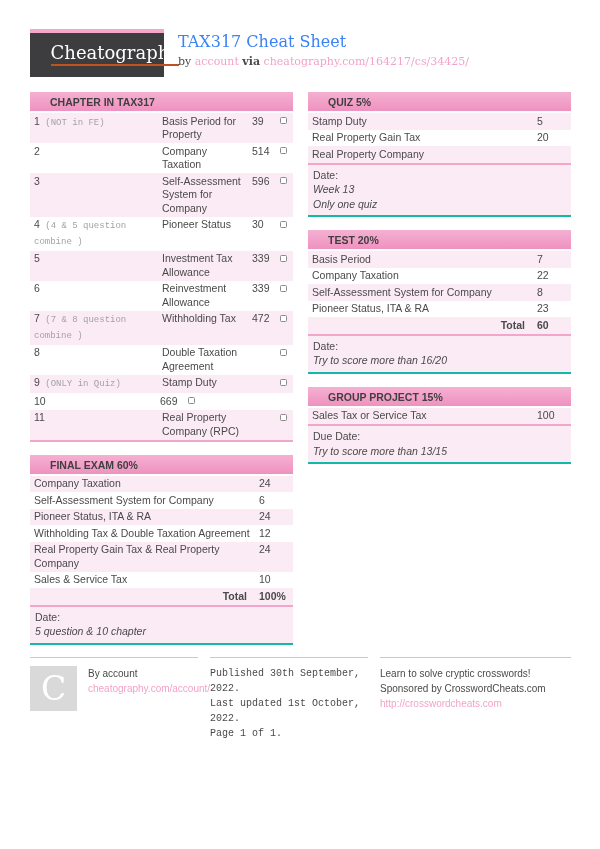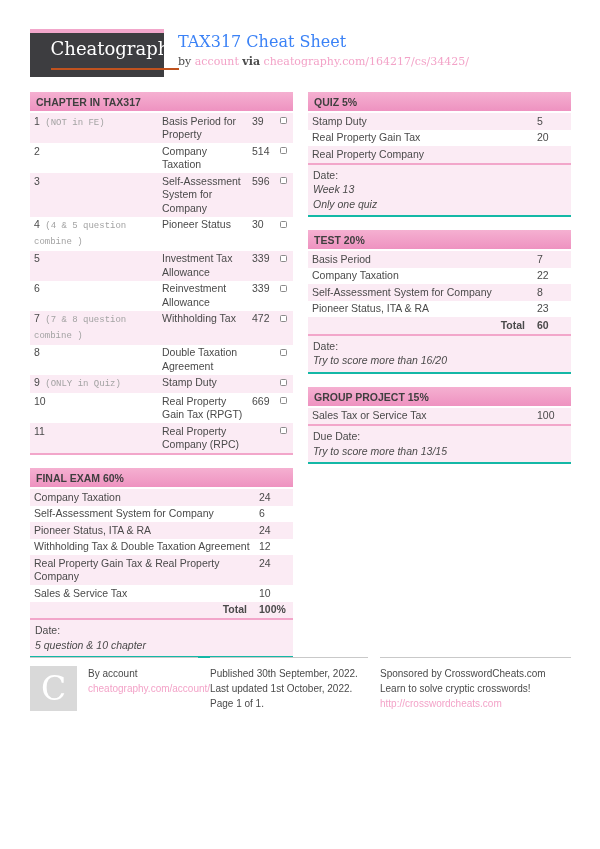--- a/index.html
+++ b/index.html
@@ -5,32 +5,32 @@
   * { margin:0; padding:0; box-sizing:border-box; }
   html,body { background:#ffffff; }
   body { width:600px; height:849px; font-family:"Liberation Sans", sans-serif; }
   .page { position:relative; width:600px; height:849px; background:#fff; overflow:hidden; }
 
   
   .top-header { position:absolute; top:29px; left:30px; display:flex; align-items:flex-start; }
   .logo-box { width:134px; height:48px; background:#3d3d40; border-top:4px solid #f2a7cb;
               display:flex; align-items:center; justify-content:center; }
   .logo-text { font-family:"DejaVu Serif", serif; color:#ffffff; font-size:18px; line-height:1.05;
-               border-bottom:2px solid #c0521e; padding-bottom:9px;margin-left:36px; }
+               border-bottom:2px solid #c0521e; padding-bottom:2px;margin-left:36px; }
   .header-meta { margin-left:14px; padding-top:3px; font-family:"DejaVu Serif", serif; }
   .sheet-title { color:#3b82f6; font-size:16px; }
   .byline { margin-top:4px; font-size:11px; color:#4a4a4a; }
   .byline .pink { color:#f3a3c8; text-decoration:none; cursor:pointer; }
   .byline .via { font-weight:bold; }
 
   
   .columns { position:absolute; top:92px; left:30px; width:541px; display:flex; gap:15px; }
   .col { width:263px; }
   .section { margin-bottom:13px; }
-  .sec-header { background:linear-gradient(180deg,#f5b0d1,#ee92c0); padding:4px 6px 3px;
+  .sec-header { background:linear-gradient(180deg,#f5b0d1,#ee92c0); padding:4px 20px 3px;
                 font-size:10.5px; font-weight:bold; color:#3f3f3f; margin-bottom:2px; }
   .row { display:flex; align-items:stretch; background:#fff; }
   .row.alt { background:#fbebf4; }
   .cell { padding:1.5px 4px; font-size:10.5px; line-height:13.5px; color:#4a4a4a; }
   .rows-end { border-bottom:2px solid #f2a6ca; }
 
   
   .c-num { width:128px; }
   .c-num .mono { font-family:"Liberation Mono", monospace; font-size:9px; color:#a3a3a3; }
   .c-topic { width:92px; }
@@ -48,21 +48,21 @@
   
   .note-block { background:#fbebf4; border-top:2px solid #f2a6ca; border-bottom:2px solid #14b8a6;
                 padding:3px 5px 4px; }
   .note-line { font-size:10.5px; line-height:14.5px; color:#4a4a4a; }
   .note-line.it { font-style:italic; }
 
   
   .footer { position:absolute; top:657px; left:30px; width:541px; display:flex; }
   .f-col { border-top:1px solid #c9c9c9; padding-top:8px; font-size:10px; line-height:15px; color:#4a4a4a; }
   .f-col1 { width:168px; margin-right:12px; display:flex; }
-  .f-col2 { width:158px; margin-right:12px; }
+  .f-col2 { width:158px; margin-right:12px;font-family:Liberation Mono, monospace; }
   .f-col3 { flex:1; }
   .f-logo { width:47px; height:45px; background:#d9d9d9; color:#ffffff; font-family:"DejaVu Serif", serif;
             font-size:33px; display:flex; align-items:center; justify-content:center; margin-right:11px; flex:0 0 47px; }
   .f-link { color:#f3a3c8; text-decoration:none; cursor:pointer; display:inline-block; }
 </style>
 </head>
 <body>
 
 <div class="page">
 
@@ -149,21 +149,20 @@
             <div class="row alt">
               <div class="cell c-num"><span>9</span><span class="mono"> (ONLY in Quiz)</span></div>
               <div class="cell c-topic">Stamp Duty</div>
               <div class="cell c-page"></div>
               <div class="c-check">
                 <span class="checkbox"></span>
               </div>
             </div>
             <div class="row">
               <div class="cell c-num"><span>10</span></div>
-              <div class="cell c-topic">Real Property Gain Tax (RPGT)</div>
               <div class="cell c-page">669</div>
               <div class="c-check">
                 <span class="checkbox"></span>
               </div>
             </div>
             <div class="row alt">
               <div class="cell c-num"><span>11</span></div>
               <div class="cell c-topic">Real Property Company (RPC)</div>
               <div class="cell c-page"></div>
               <div class="c-check">
@@ -292,19 +291,19 @@
         <div><span>By</span> <span class="bold">account</span></div>
         <a class="f-link">cheatography.com/account/</a>
       </div>
     </div>
     <div class="f-col f-col2">
       <div>Published 30th September, 2022.</div>
       <div>Last updated 1st October, 2022.</div>
       <div>Page 1 of 1.</div>
     </div>
     <div class="f-col f-col3">
+      <div>Learn to solve cryptic crosswords!</div>
       <div><span>Sponsored by</span> <span class="bold">CrosswordCheats.com</span></div>
-      <div>Learn to solve cryptic crosswords!</div>
       <a class="f-link">http://crosswordcheats.com</a>
     </div>
   </div>
 
 </div>
 
 </body></html>

